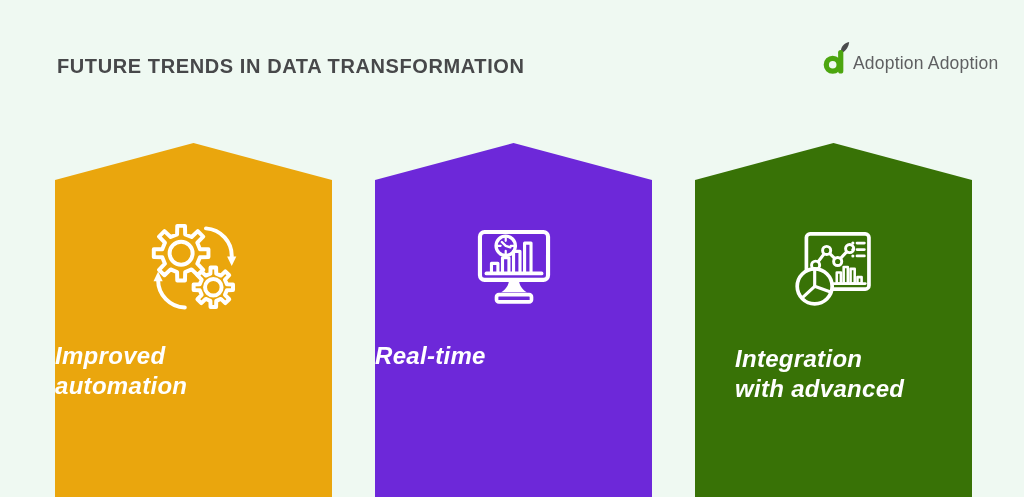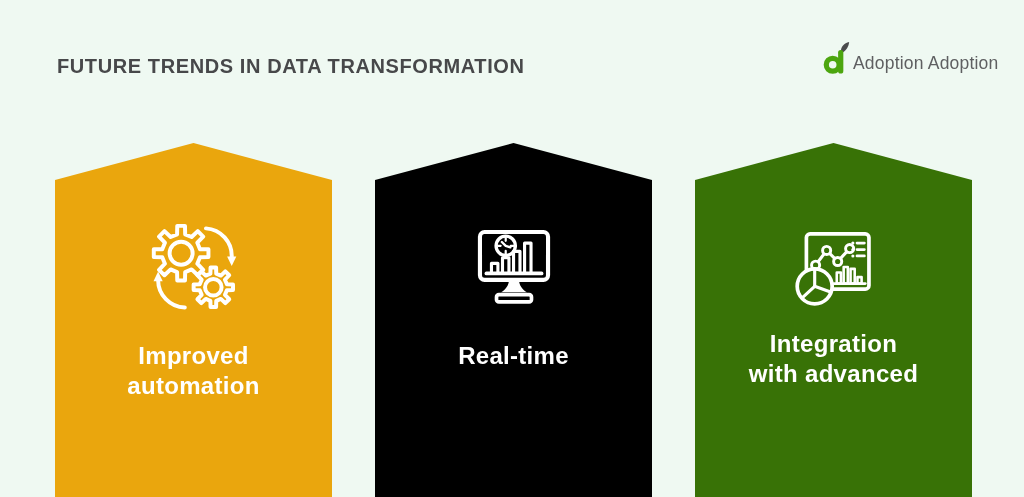--- a/index.html
+++ b/index.html
@@ -36,21 +36,22 @@
     padding-bottom: 2px;
   }
 
   
   .card {
     position: absolute;
     top: 143px;
     bottom: 0;
     width: 277px;
     clip-path: polygon(0 37px, 50% 0, 100% 37px, 100% 100%, 0 100%);
-    text-align: center;
+    text-align: left;
+    font-style: italic;
   }
   .card-1 { left: 55px;  background: #EAA60D; }
   .card-2 { left: 375px; background: #4BA40D; }
   .card-3 { left: 695px; background: #387206; }
 
   .card-icon {
     margin-top: 78px;
     height: 92px;
     display: flex;
     justify-content: center;
@@ -58,21 +59,21 @@
   .card-icon svg { width: 92px; height: 92px; }
 
   .card-label {
     margin-top: 28px;
     color: #FFFFFF;
     font-size: 24px;
     font-weight: 700;
     line-height: 30px;
     letter-spacing: 0.3px;
   }
-  .card-3 .card-label { margin-top: 16px; }
+  .card-3 .card-label { margin-top: 31px; padding-left: 40px; }
 
   .icon-stroke { fill: none; stroke: #FFFFFF; stroke-linecap: round; stroke-linejoin: round; }
 </style>
 </head>
 <body>
 
 <div class="page-title">FUTURE TRENDS IN DATA TRANSFORMATION</div>
 
 <div class="brand-logo">
   <span>
@@ -109,21 +110,21 @@
       <path d="M91,49 L86,38.5 L96,38.5 Z" fill="#FFFFFF"></path>
       <path d="M11,55 L6,65.5 L16,65.5 Z" fill="#FFFFFF"></path>
     </svg>
   </div>
   <div class="card-label">
     <div>Improved</div>
     <div>automation</div>
   </div>
 </div>
 
-<div class="card card-2" style="background-color: #000000;">
+<div class="card card-2" style="background-color: #6d28d9;">
   <div class="card-icon">
     <svg viewBox="0 0 100 100">
       <g class="icon-stroke">
 
         <rect x="13" y="12" width="74" height="52" rx="5" stroke-width="4.5"></rect>
 
         <circle cx="41" cy="27" r="10.5" stroke-width="3.6"></circle>
         <path d="M41,18.5 L41,21.5 M49.5,27 L46.5,27 M41,35.5 L41,32.5 M32.5,27 L35.5,27" stroke-width="2.4"></path>
         <path d="M41,27 L36.8,22.8 M41,27 L46,28.6" stroke-width="2.6"></path>
 

